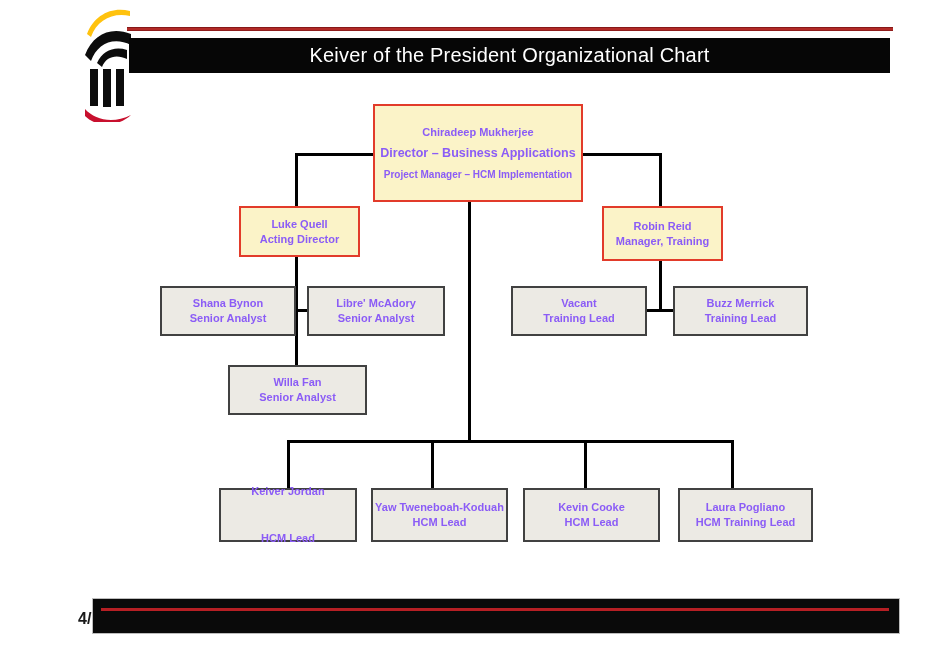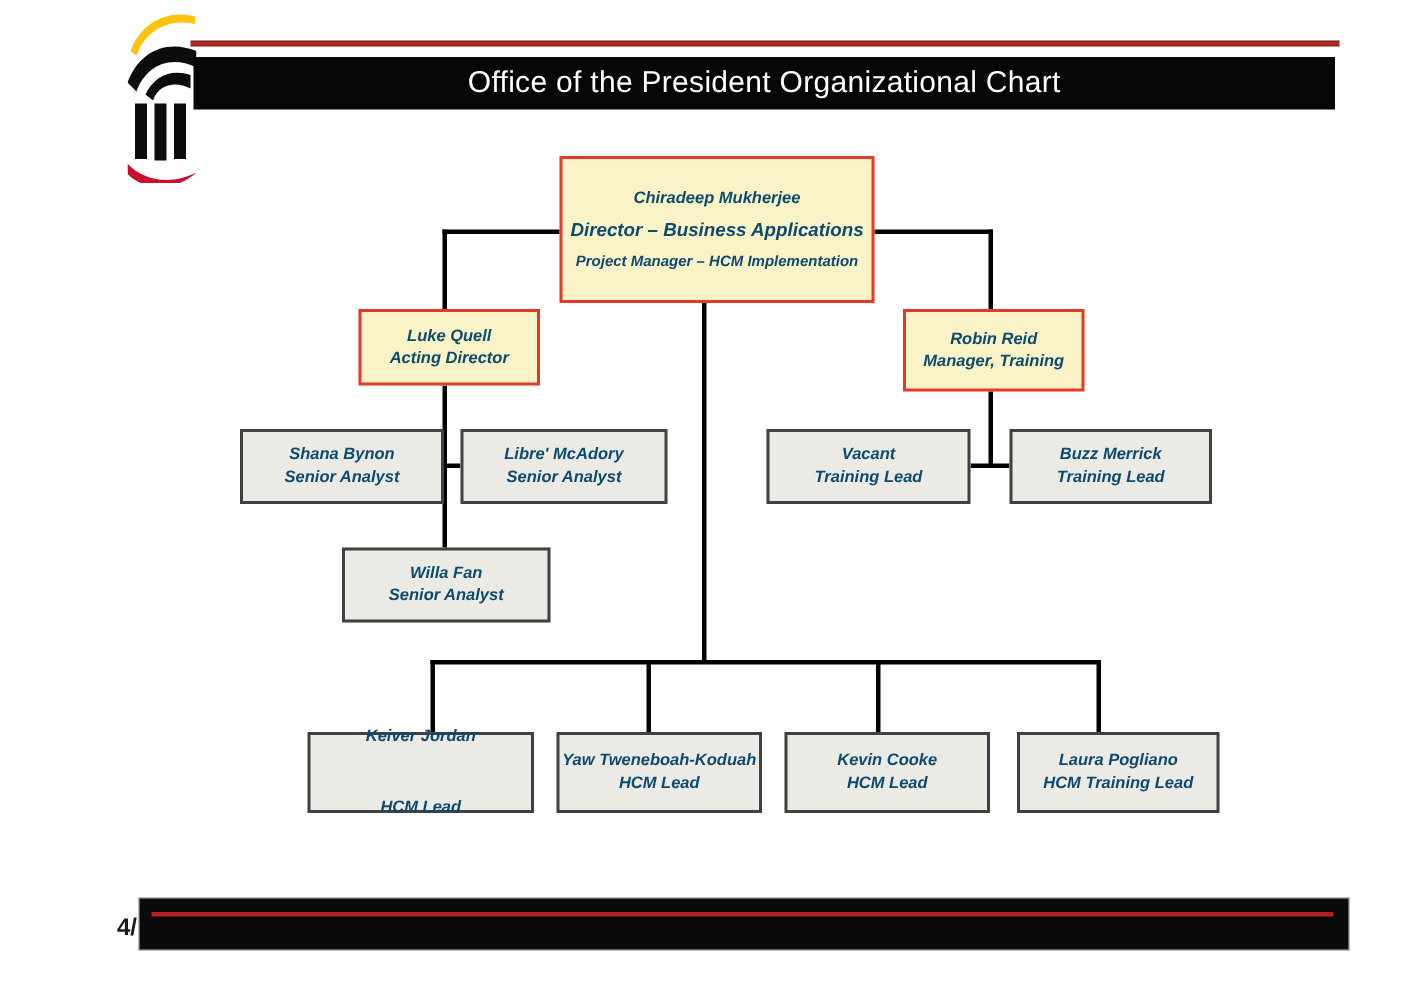--- a/index.html
+++ b/index.html
@@ -15,21 +15,21 @@
   }
   .title-bar{
     left:129px;top:38px;width:761px;height:35px;background:#060606;
     color:#ffffff;display:flex;align-items:center;justify-content:center;
     font-size:20px;letter-spacing:.2px;
   }
   
   .node{
     box-sizing:border-box;display:flex;flex-direction:column;
     justify-content:center;align-items:center;text-align:left;
-    font-weight:bold;color:#0c4a6e;font-style:italic;
+    font-weight:bold;color:#8b5cf6;
   }
   .node .nm,.node .rl{font-size:11px;line-height:1.32;}
   .yellow{background:#FBF3C8;border:2px solid #E23B2A;}
   .gray{background:#ECEAE4;border:2px solid #414141;}
   .root{font-size:12.5px;line-height:1.25;padding:4px 2px;}
   .root .seg{margin:3px 0;}
   
   .line{background:#000000;}
   
   .date{left:78px;top:562px;font-size:16px;font-weight:600;color:#1a1a1a;margin-top:48px;}
@@ -50,21 +50,21 @@
   <path d="M0,47 C8,26 26,18 46,26 L46,37 C28,28 12,36 6,53 Z" fill="#0c0c0c"></path>
   <path d="M12,55 C18,42 30,38 42,42 L42,51 C32,46 21,48 17,59 Z" fill="#0c0c0c"></path>
   <rect x="5" y="61" width="8" height="37" fill="#0c0c0c"></rect>
   <rect x="18" y="61" width="8" height="38" fill="#0c0c0c"></rect>
   <rect x="31" y="61" width="8" height="37" fill="#0c0c0c"></rect>
   <path d="M0,101 C10,112 28,116 46,107 C33,119 12,120 0,108 Z" fill="#C8102E"></path>
 </svg>
 
 <div class="abs top-rule"></div>
 <div class="abs title-bar">
-  <span>Office of the President Organizational Chart</span>
+  <span>Keiver of the President Organizational Chart</span>
 </div>
 
 <div class="abs line" style="left:468px;top:202px;width:3px;height:240px;"></div>
 <div class="abs line" style="left:287px;top:440px;width:447px;height:3px;"></div>
 <div class="abs line" style="left:287px;top:440px;width:3px;height:48px;"></div>
 <div class="abs line" style="left:431px;top:440px;width:3px;height:48px;"></div>
 <div class="abs line" style="left:584px;top:440px;width:3px;height:48px;"></div>
 <div class="abs line" style="left:731px;top:440px;width:3px;height:48px;"></div>
 <div class="abs line" style="left:295px;top:153px;width:80px;height:3px;"></div>
 <div class="abs line" style="left:295px;top:153px;width:3px;height:53px;"></div>
@@ -105,21 +105,21 @@
 
 <div class="abs node gray" style="left:511px;top:286px;width:136px;height:50px;">
   <div class="nm">Vacant</div>
   <div class="rl">Training Lead</div>
 </div>
 <div class="abs node gray" style="left:673px;top:286px;width:135px;height:50px;">
   <div class="nm">Buzz Merrick</div>
   <div class="rl">Training Lead</div>
 </div>
 
-<div class="abs node gray" style="left:205px;top:488px;width:151px;height:54px;gap:32px;">
+<div class="abs node gray" style="left:219px;top:488px;width:138px;height:54px;gap:32px;">
   <div class="nm">Keiver Jordan</div>
   <div class="rl">HCM Lead</div>
 </div>
 <div class="abs node gray" style="left:371px;top:488px;width:137px;height:54px;">
   <div class="nm">Yaw Tweneboah-Koduah</div>
   <div class="rl">HCM Lead</div>
 </div>
 <div class="abs node gray" style="left:523px;top:488px;width:137px;height:54px;">
   <div class="nm">Kevin Cooke</div>
   <div class="rl">HCM Lead</div>

